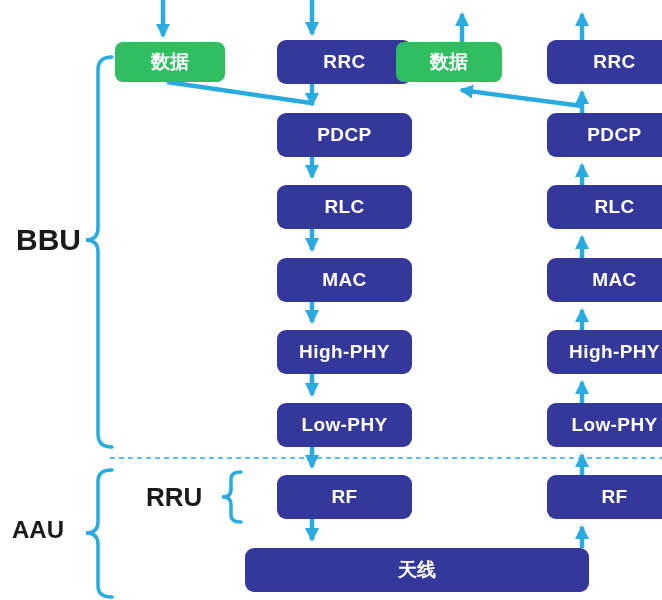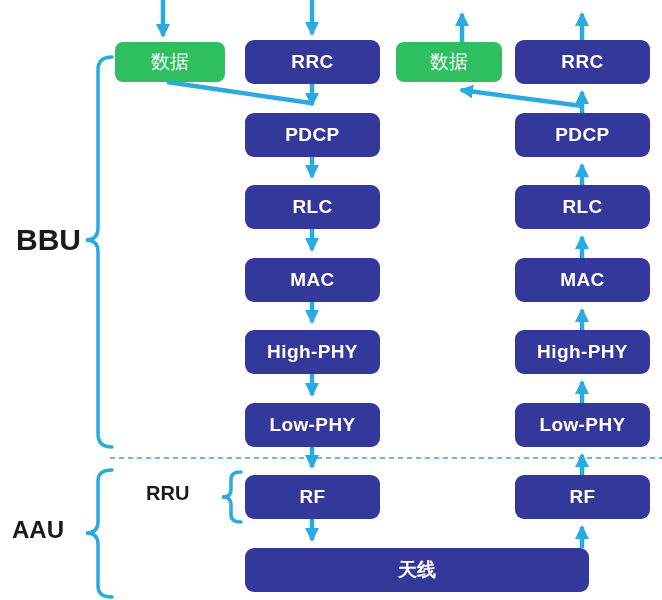--- a/index.html
+++ b/index.html
@@ -44,32 +44,33 @@
     height:44px;
     background: var(--box, #34389B);
     border-radius:9px;
     color:#fff;
     font-weight:bold;
     font-size:19px;
     letter-spacing:0.4px;
     display:flex;
     align-items:center;
     justify-content:center;
+    margin-left:32px;
   }
   .col-left  { left:245px; }
   .col-right { left:515px; }
 
   .data-box {
     position:absolute;
     top:42px;
     height:40px;
     background: var(--data-box, #2FBE60);
     border-radius:8px;
     color:#fff;
-    font-weight:normal;
+    font-weight:bold;
     font-size:19px;
     display:flex;
     align-items:center;
     justify-content:center;
   }
   .data-left  { left:115px; width:110px; }
   .data-right { left:396px; width:106px; }
 
   .antenna-box {
     position:absolute;
@@ -87,21 +88,21 @@
     justify-content:center;
   }
 
   .side-label {
     position:absolute;
     font-weight:bold;
     color: var(--label-black, #1A1A1A);
   }
   .bbu-label  { left:16px;  top:223px; font-size:30px; }
   .aau-label  { left:12px;  top:516px; font-size:24px; }
-  .rru-label  { left:146px; top:482px; font-size:20px; }
+  .rru-label  { left:146px; top:482px; font-size:26px; }
   .cpri-label {
     position:absolute;
     left:4px; top:436px;
     font-weight:bold;
     font-size:21px;
     color: var(--cpri-red, #E60012);
   }
   .watermark {
     position:absolute;
     left:497px; top:572px;

